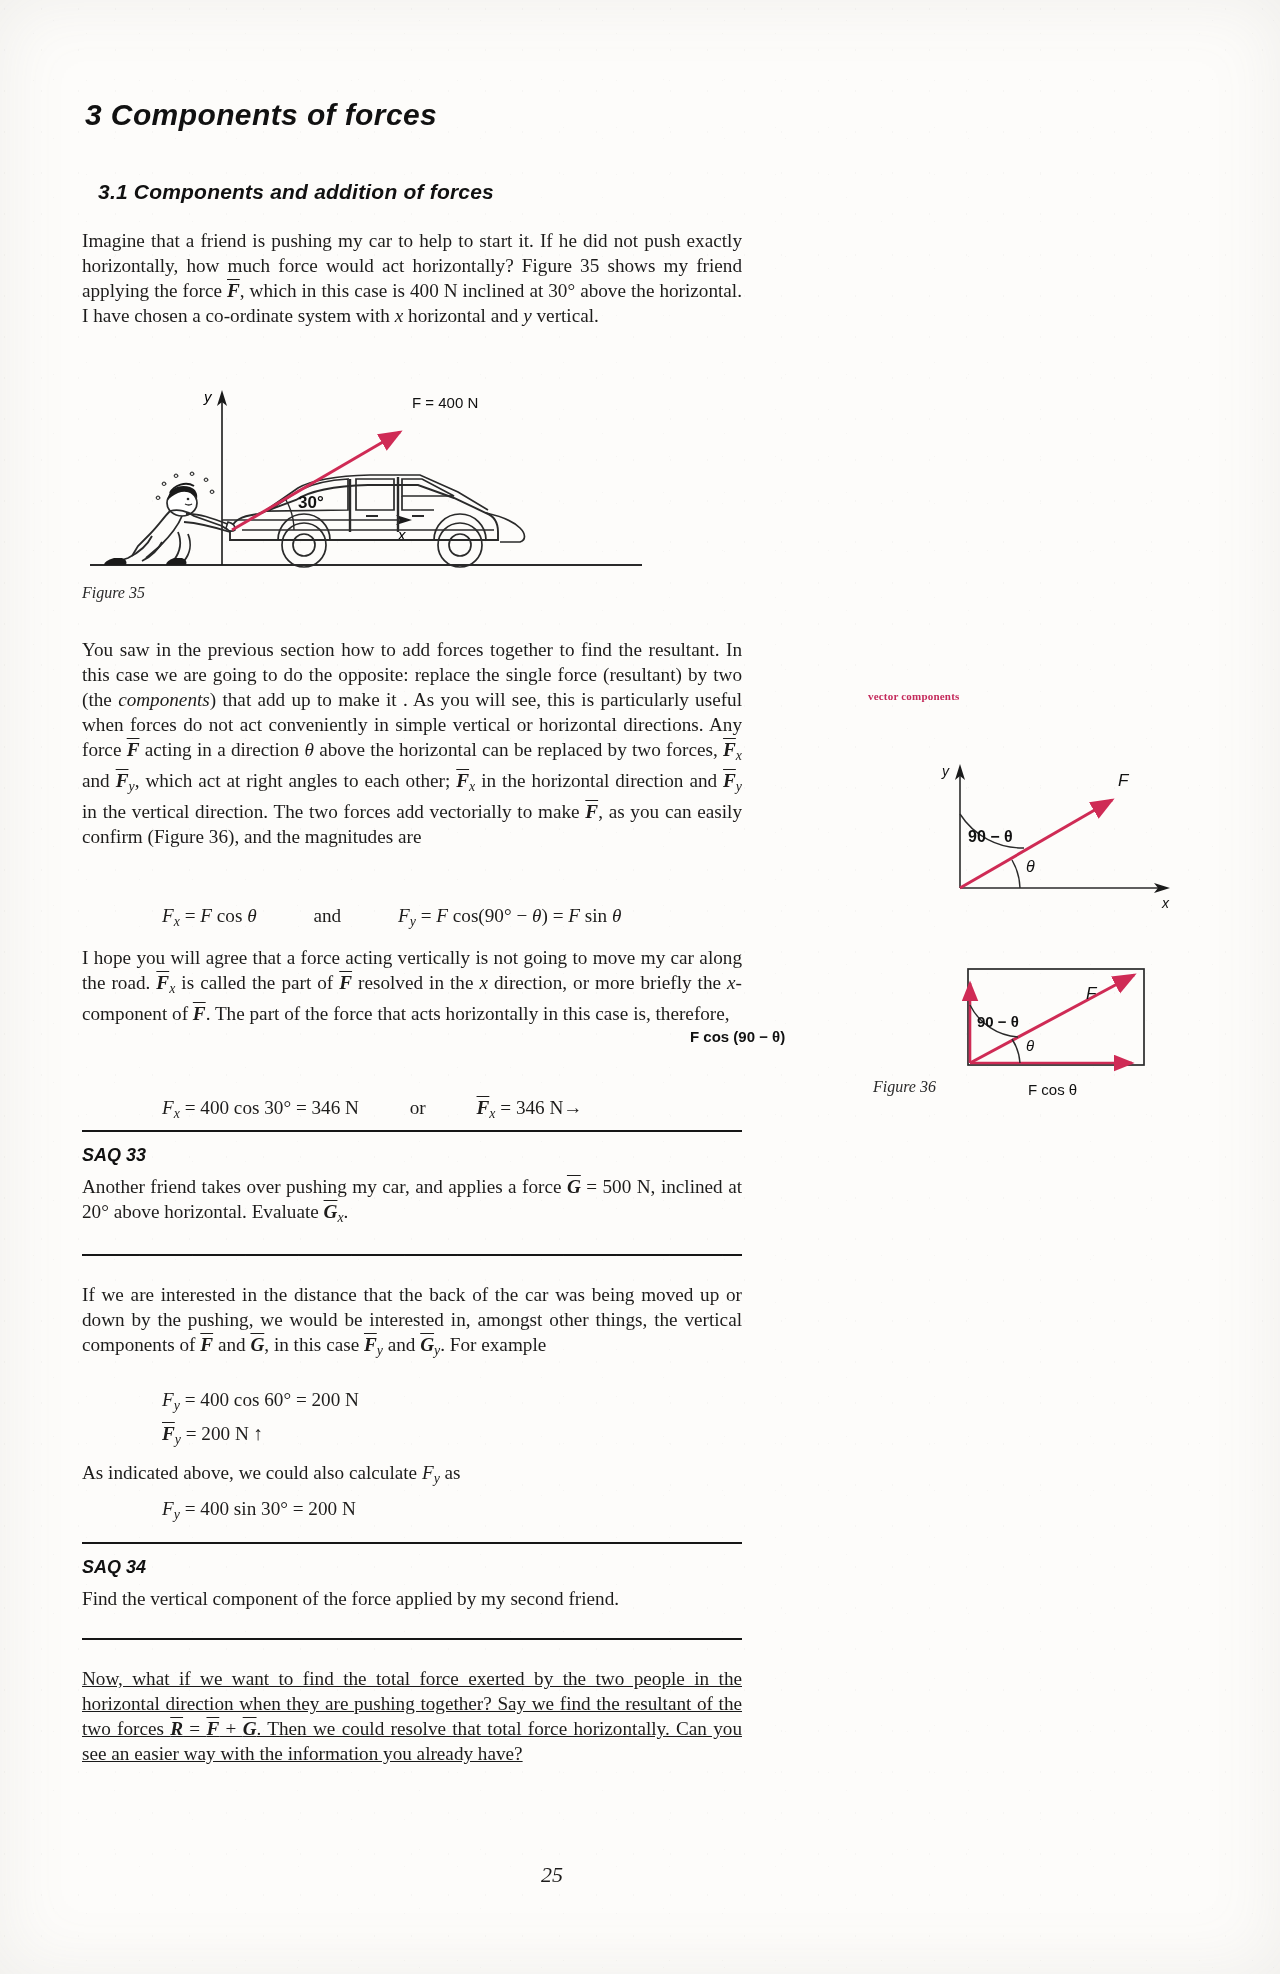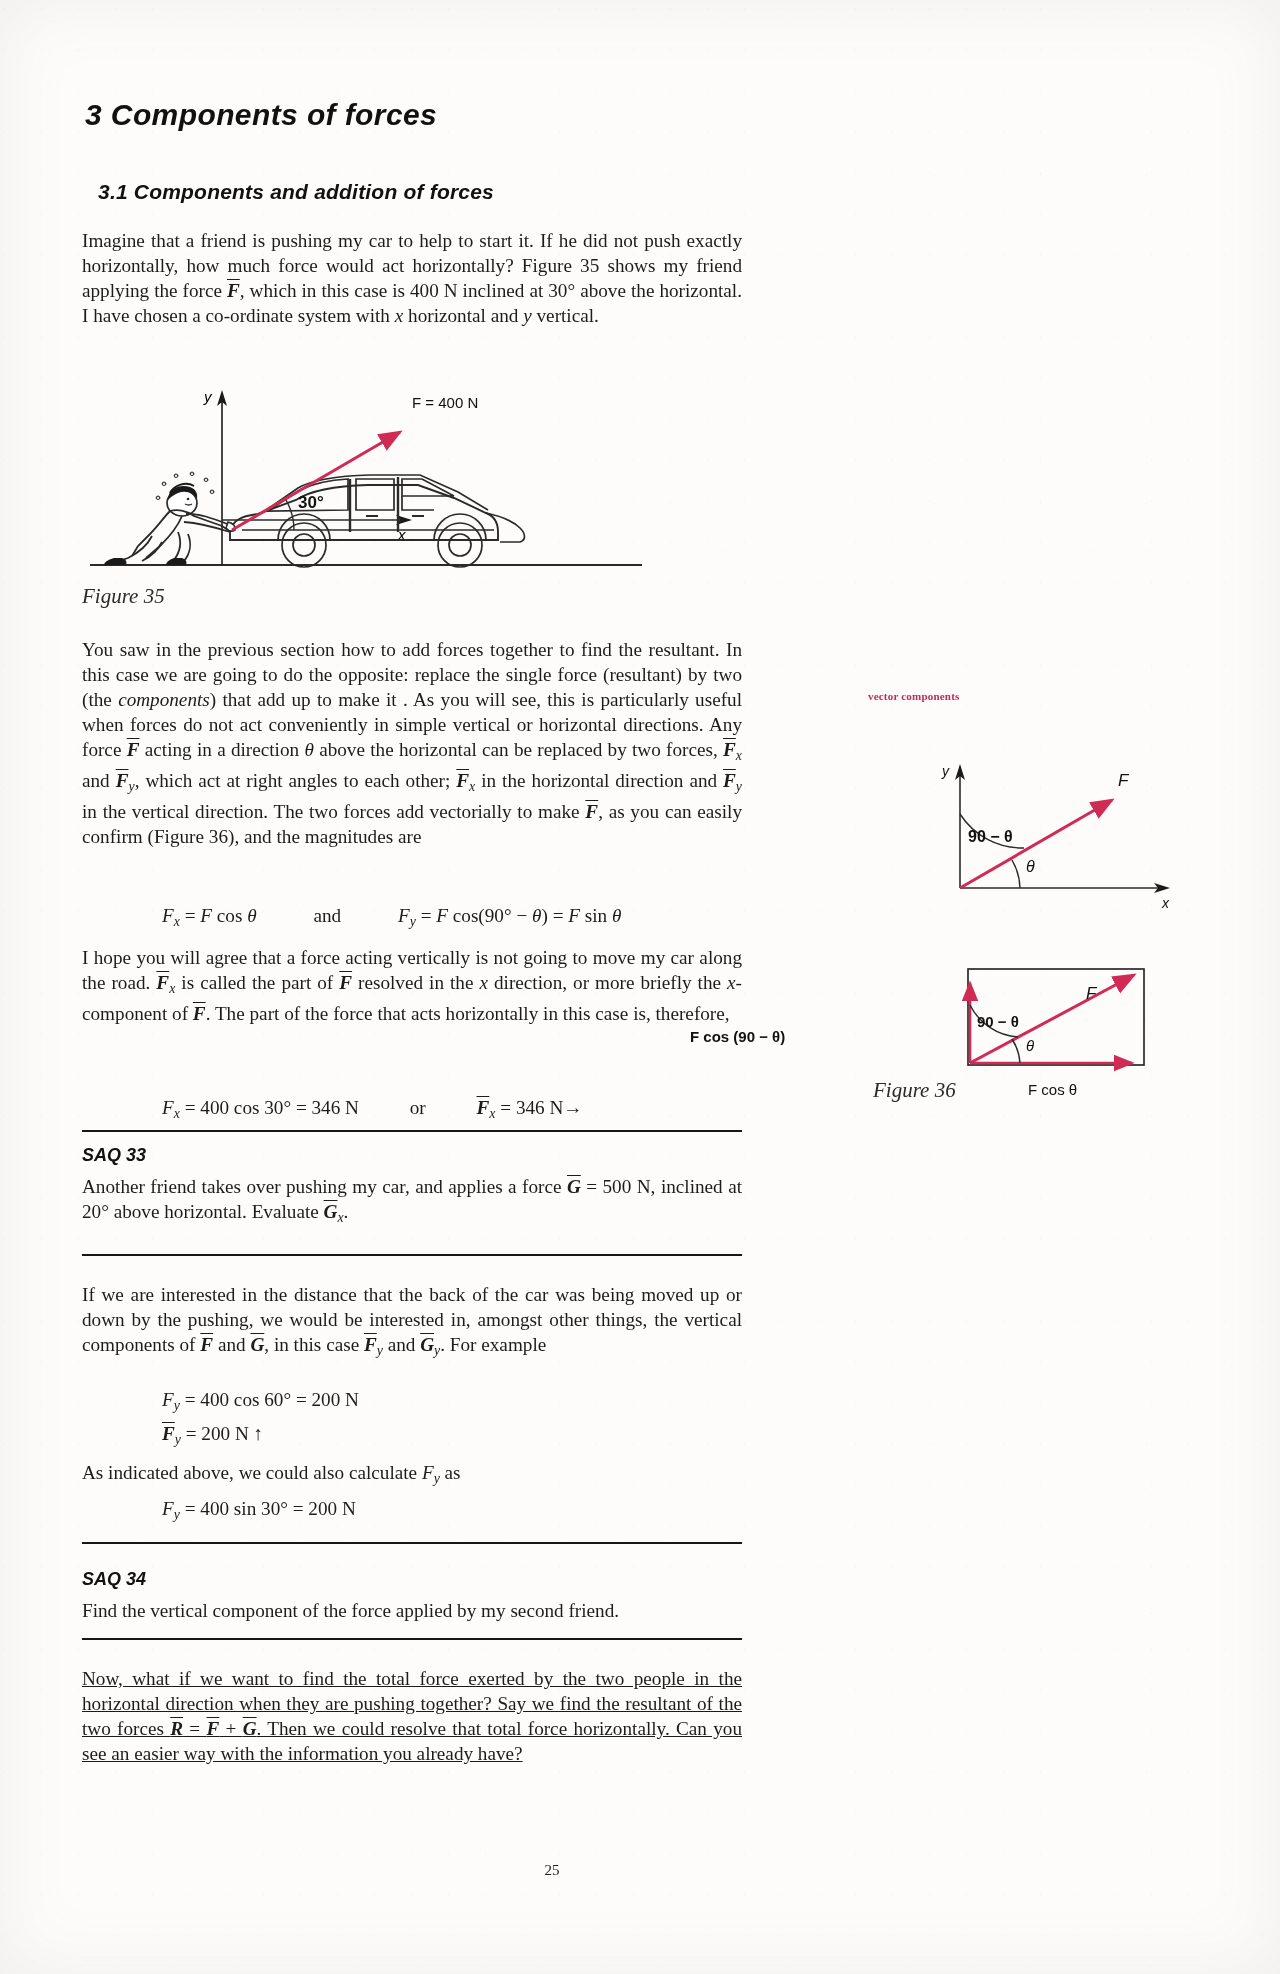--- a/index.html
+++ b/index.html
@@ -51,30 +51,30 @@
   .ovl { text-decoration:overline; font-style:italic; font-weight:bold; }
   sub { font-size:0.72em; vertical-align:-0.28em; font-style:italic;}
   .saq-head {
     font-family:"Liberation Sans", sans-serif;
     font-weight:bold; font-style:italic; font-size:18px;
     margin:0 0 8px 0; color:#111;
   }
   .rule { border:0; border-top:2.5px solid #161616; margin:0; width:660px; }
   .figcap {
     font-family:"Liberation Serif", serif;
-    font-style:italic; font-size:21px; color:#2a2a2a;
+    font-style:italic; font-size:16px; color:#2a2a2a;
   }
   .margin-note {
     font-family:"Liberation Serif", serif;
     font-weight:bold; font-size:11px;
     color:#c42a5b; letter-spacing:0.2px;
   }
   .pageno {
     position:absolute; left:0; top:1862px; width:1104px;
-    text-align:center; font-size:15px; color:#1d1c1b;
+    text-align:center; font-size:22px; color:#1d1c1b;font-style:italic;
   }
   .fig-label-i { font-family:"Liberation Sans", sans-serif; font-size:15px; font-style:italic; color:#111; }
   svg { display:block; }
   .noise { position:absolute; inset:0; pointer-events:none; opacity:0.05;
            background:
              radial-gradient(circle at 12% 22%, #888 0.6px, transparent 0.7px),
              radial-gradient(circle at 63% 71%, #888 0.6px, transparent 0.7px),
              radial-gradient(circle at 88% 35%, #888 0.6px, transparent 0.7px);
            background-size: 37px 41px, 53px 47px, 61px 59px; }
 </style>
@@ -259,21 +259,21 @@
     <p class="body">As indicated above, we could also calculate <i>F</i><sub>y</sub> as</p>
   </div>
 
   <div class="blk" style="top:1495px;">
     <p class="eqn">
       <span class="ind"></span><i>F</i><sub>y</sub> = 400 sin 30° = 200 N</p>
   </div>
 
   <div class="blk" style="top:1542px;">
     <hr class="rule">
-    <div class="saq-head" style="margin-top:25px;">SAQ 34</div>
+    <div class="saq-head" style="margin-top:13px;">SAQ 34</div>
     <p class="body">Find the vertical component of the force applied by my second friend.</p>
   </div>
   <div class="blk" style="top:1638px;">
     <hr class="rule">
   </div>
 
   <div class="blk" style="top:1666px;text-decoration:underline;">
     <p class="body">Now, what if we want to find the total force exerted by the two people in
     the horizontal direction when they are pushing together? Say we find the
     resultant of the two forces <span class="ovl">R</span> = <span class="ovl">F</span> + <span class="ovl">G</span>. Then we could resolve that total

